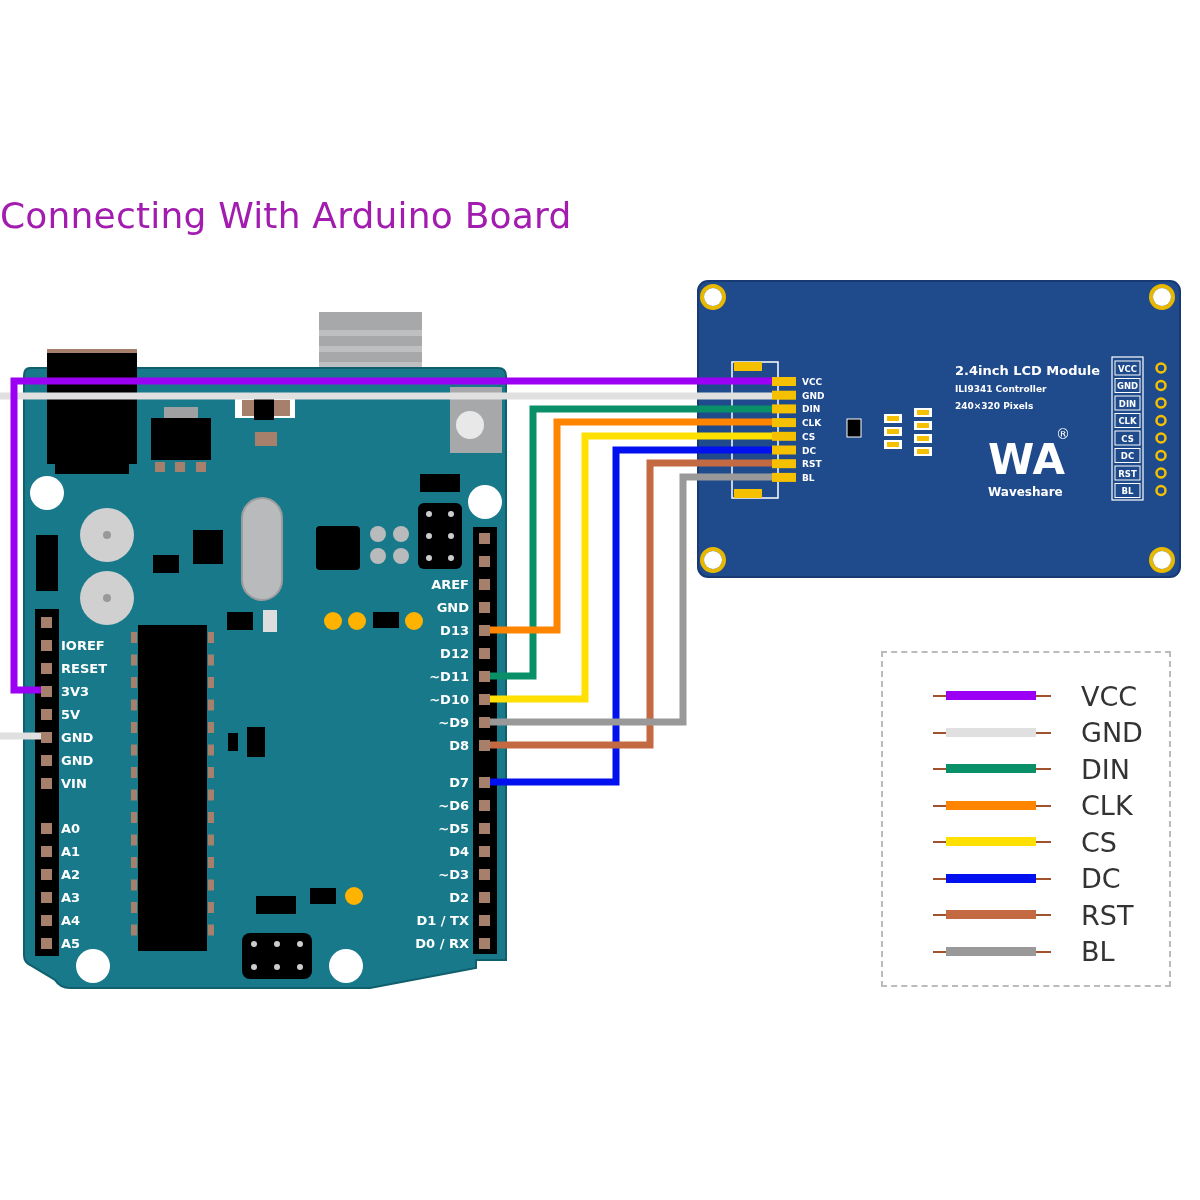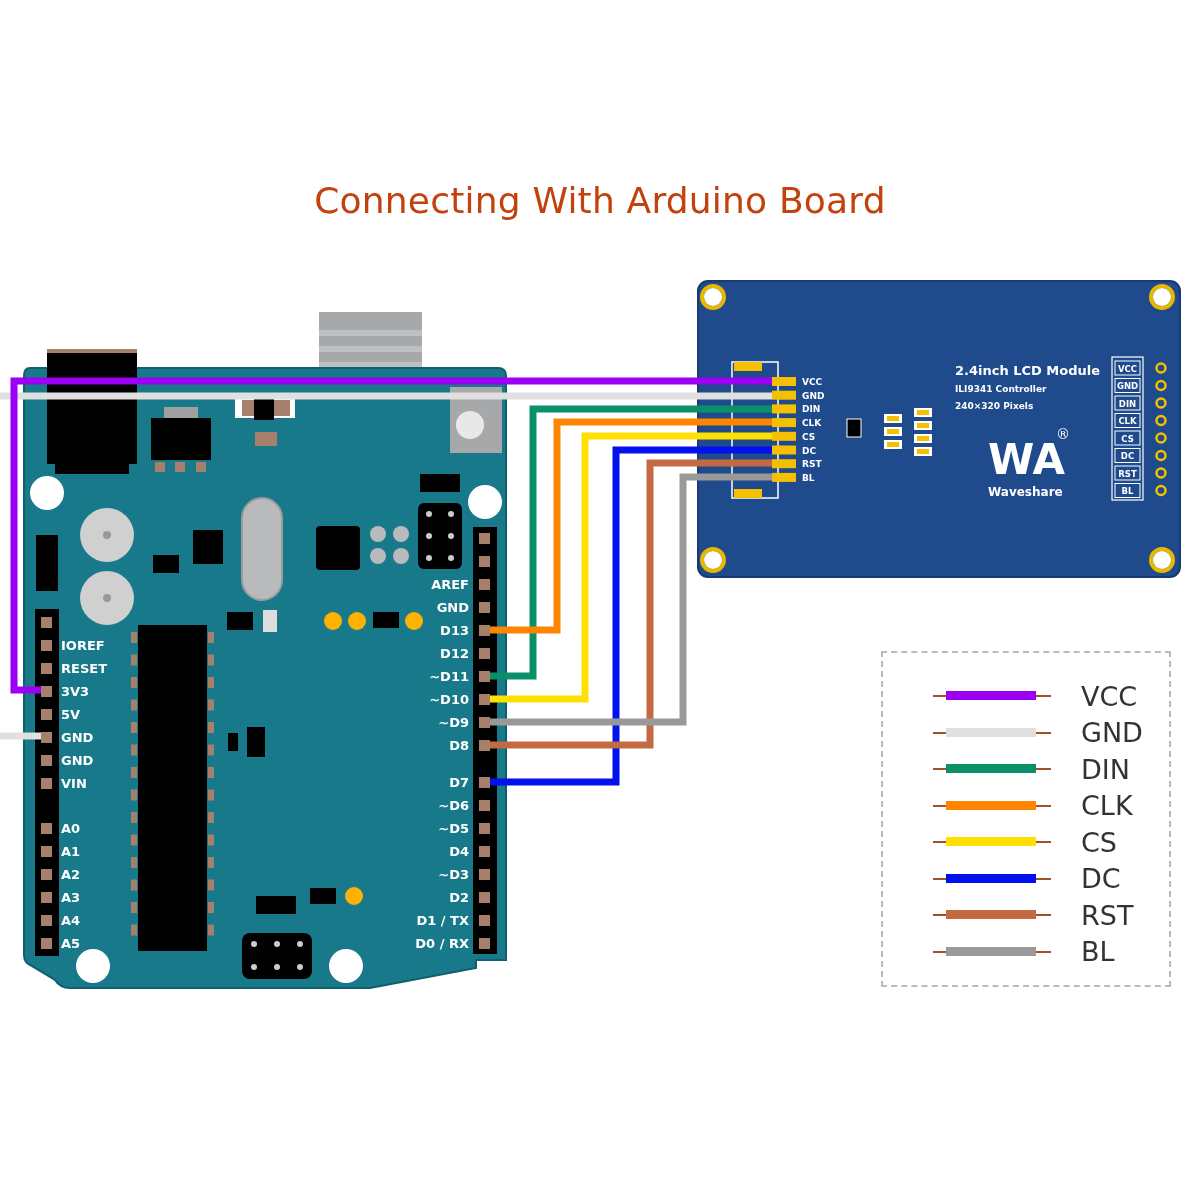--- a/index.html
+++ b/index.html
@@ -1,17 +1,17 @@
 <!DOCTYPE html>
 <html><head>
 <meta charset="utf-8">
 <style>
   html,body{margin:0;padding:0;background:#fff;}
   body{width:1200px;height:1200px;position:relative;overflow:hidden;font-family:"DejaVu Sans",sans-serif;}
-  #title{position:absolute;left:0;top:180px;width:1200px;text-align:center;font-family:"DejaVu Sans",sans-serif;font-size:36px;color:#c2410c;letter-spacing:0.2px;}
+  #title{position:absolute;left:0;top:195px;width:1200px;font-family:"DejaVu Sans",sans-serif;font-size:36px;color:#a21caf;letter-spacing:0.2px;}
   #stage{position:absolute;left:0;top:0;}
   .lbl{font-family:"DejaVu Sans",sans-serif;font-weight:bold;fill:#fff;}
   .lcd-lbl{font-family:"DejaVu Sans",sans-serif;font-weight:bold;fill:#fff;}
   .legend-box{position:absolute;left:881px;top:651px;width:290px;height:336px;border:2px dashed #bbb;box-sizing:border-box;}
   .legend-item{position:absolute;left:50px;height:30px;display:flex;align-items:center;}
   .legend-wire{position:relative;width:118px;height:30px;}
   .legend-wire .lead{position:absolute;top:14px;height:2px;background:#a0522d;width:118px;left:0;}
   .legend-wire .ins{position:absolute;top:10px;left:13px;width:90px;height:9px;}
   .legend-label{margin-left:30px;font-family:"DejaVu Sans",sans-serif;font-size:27px;color:#333;}
 </style>

